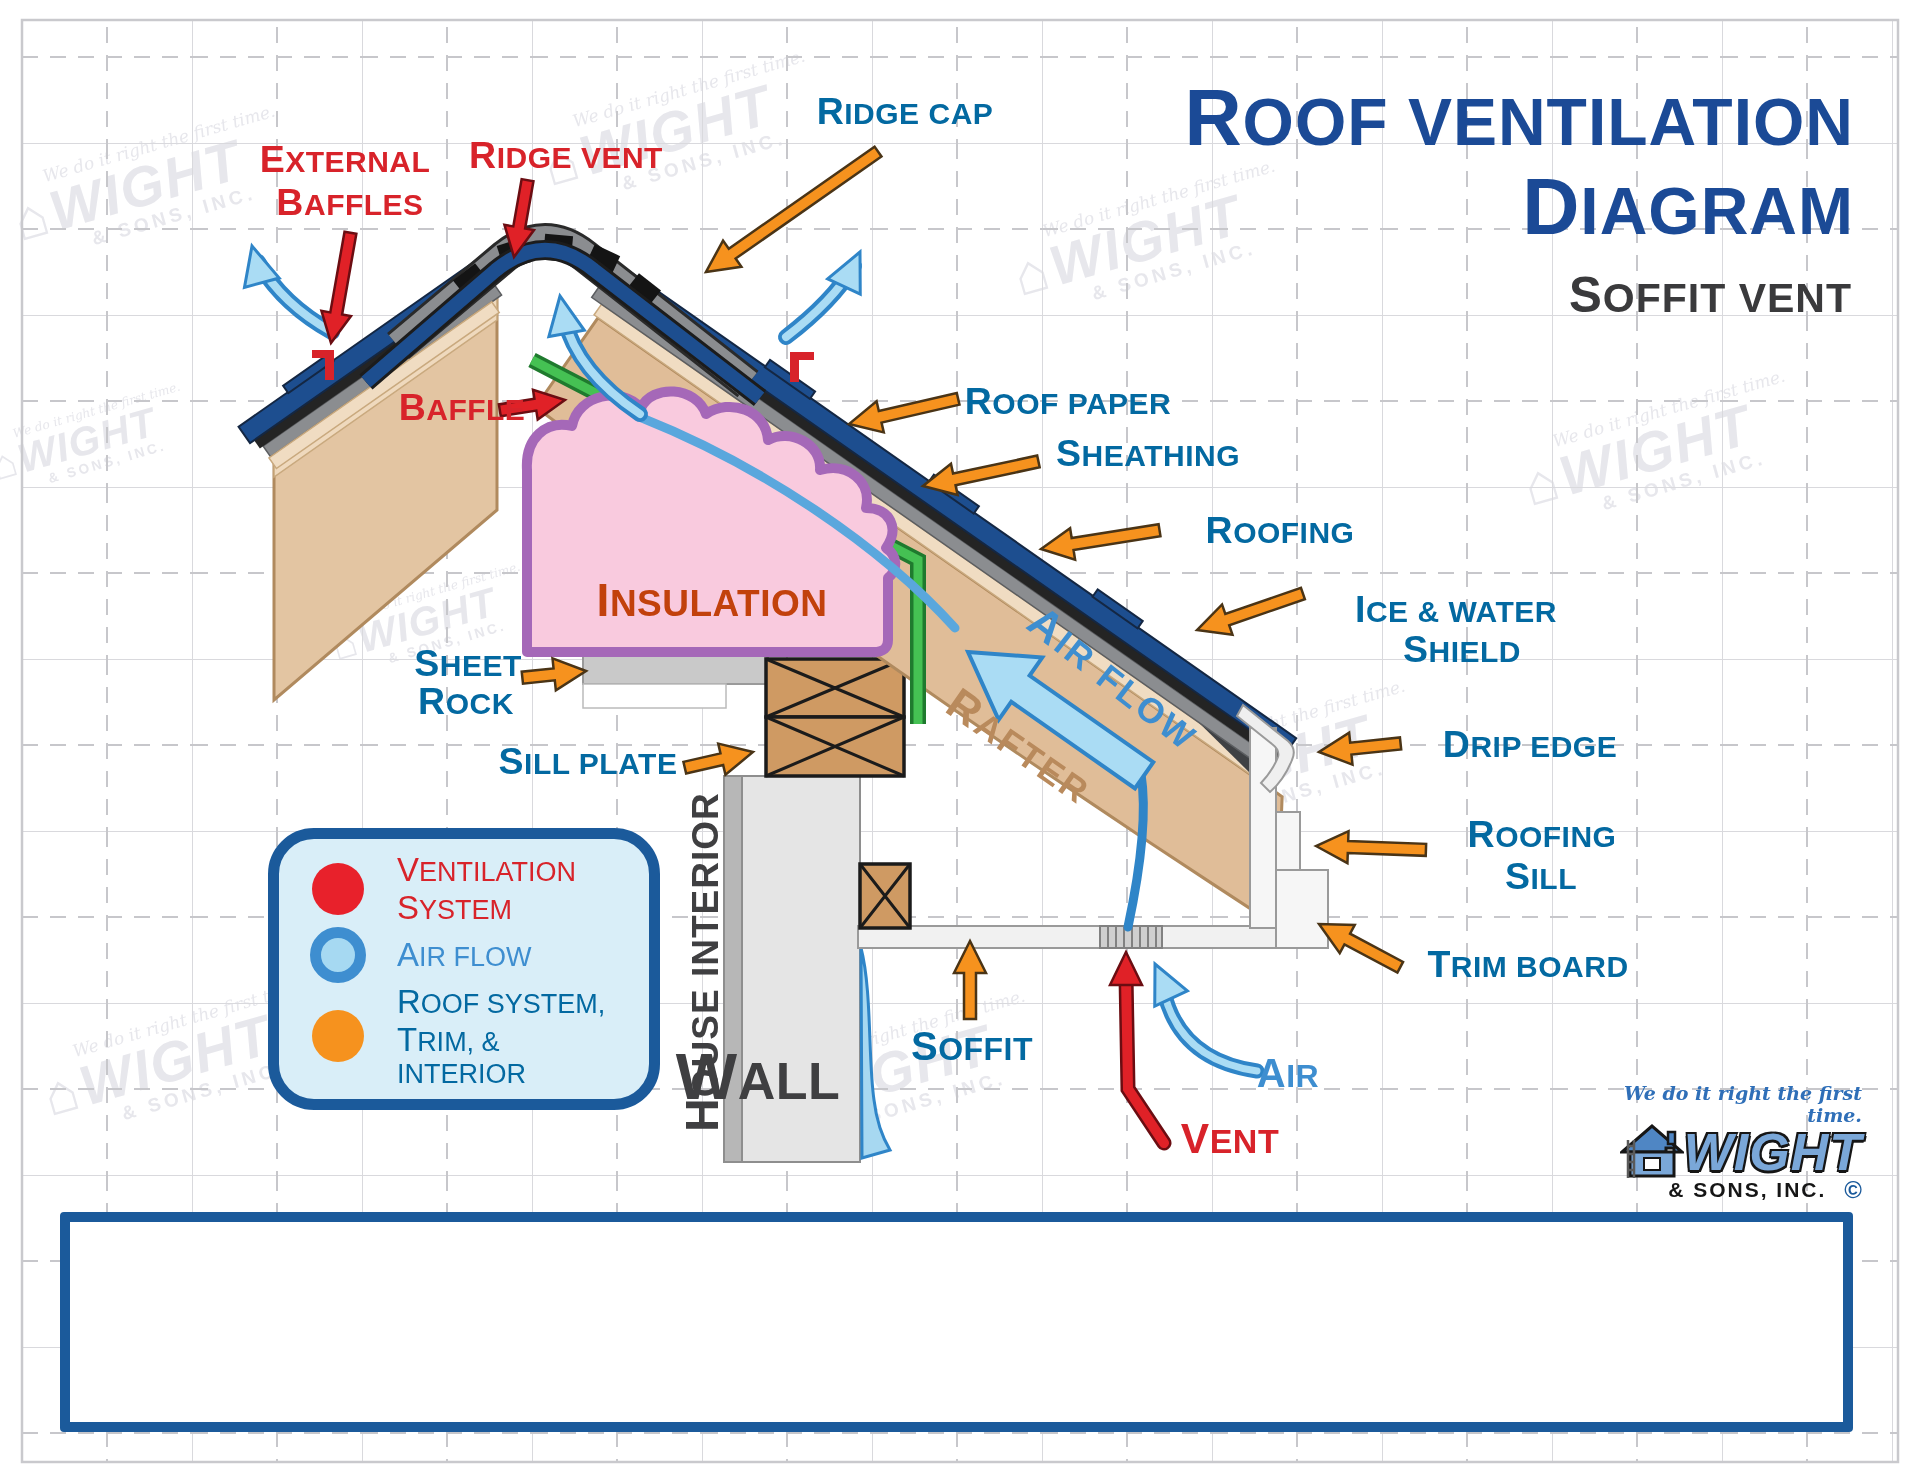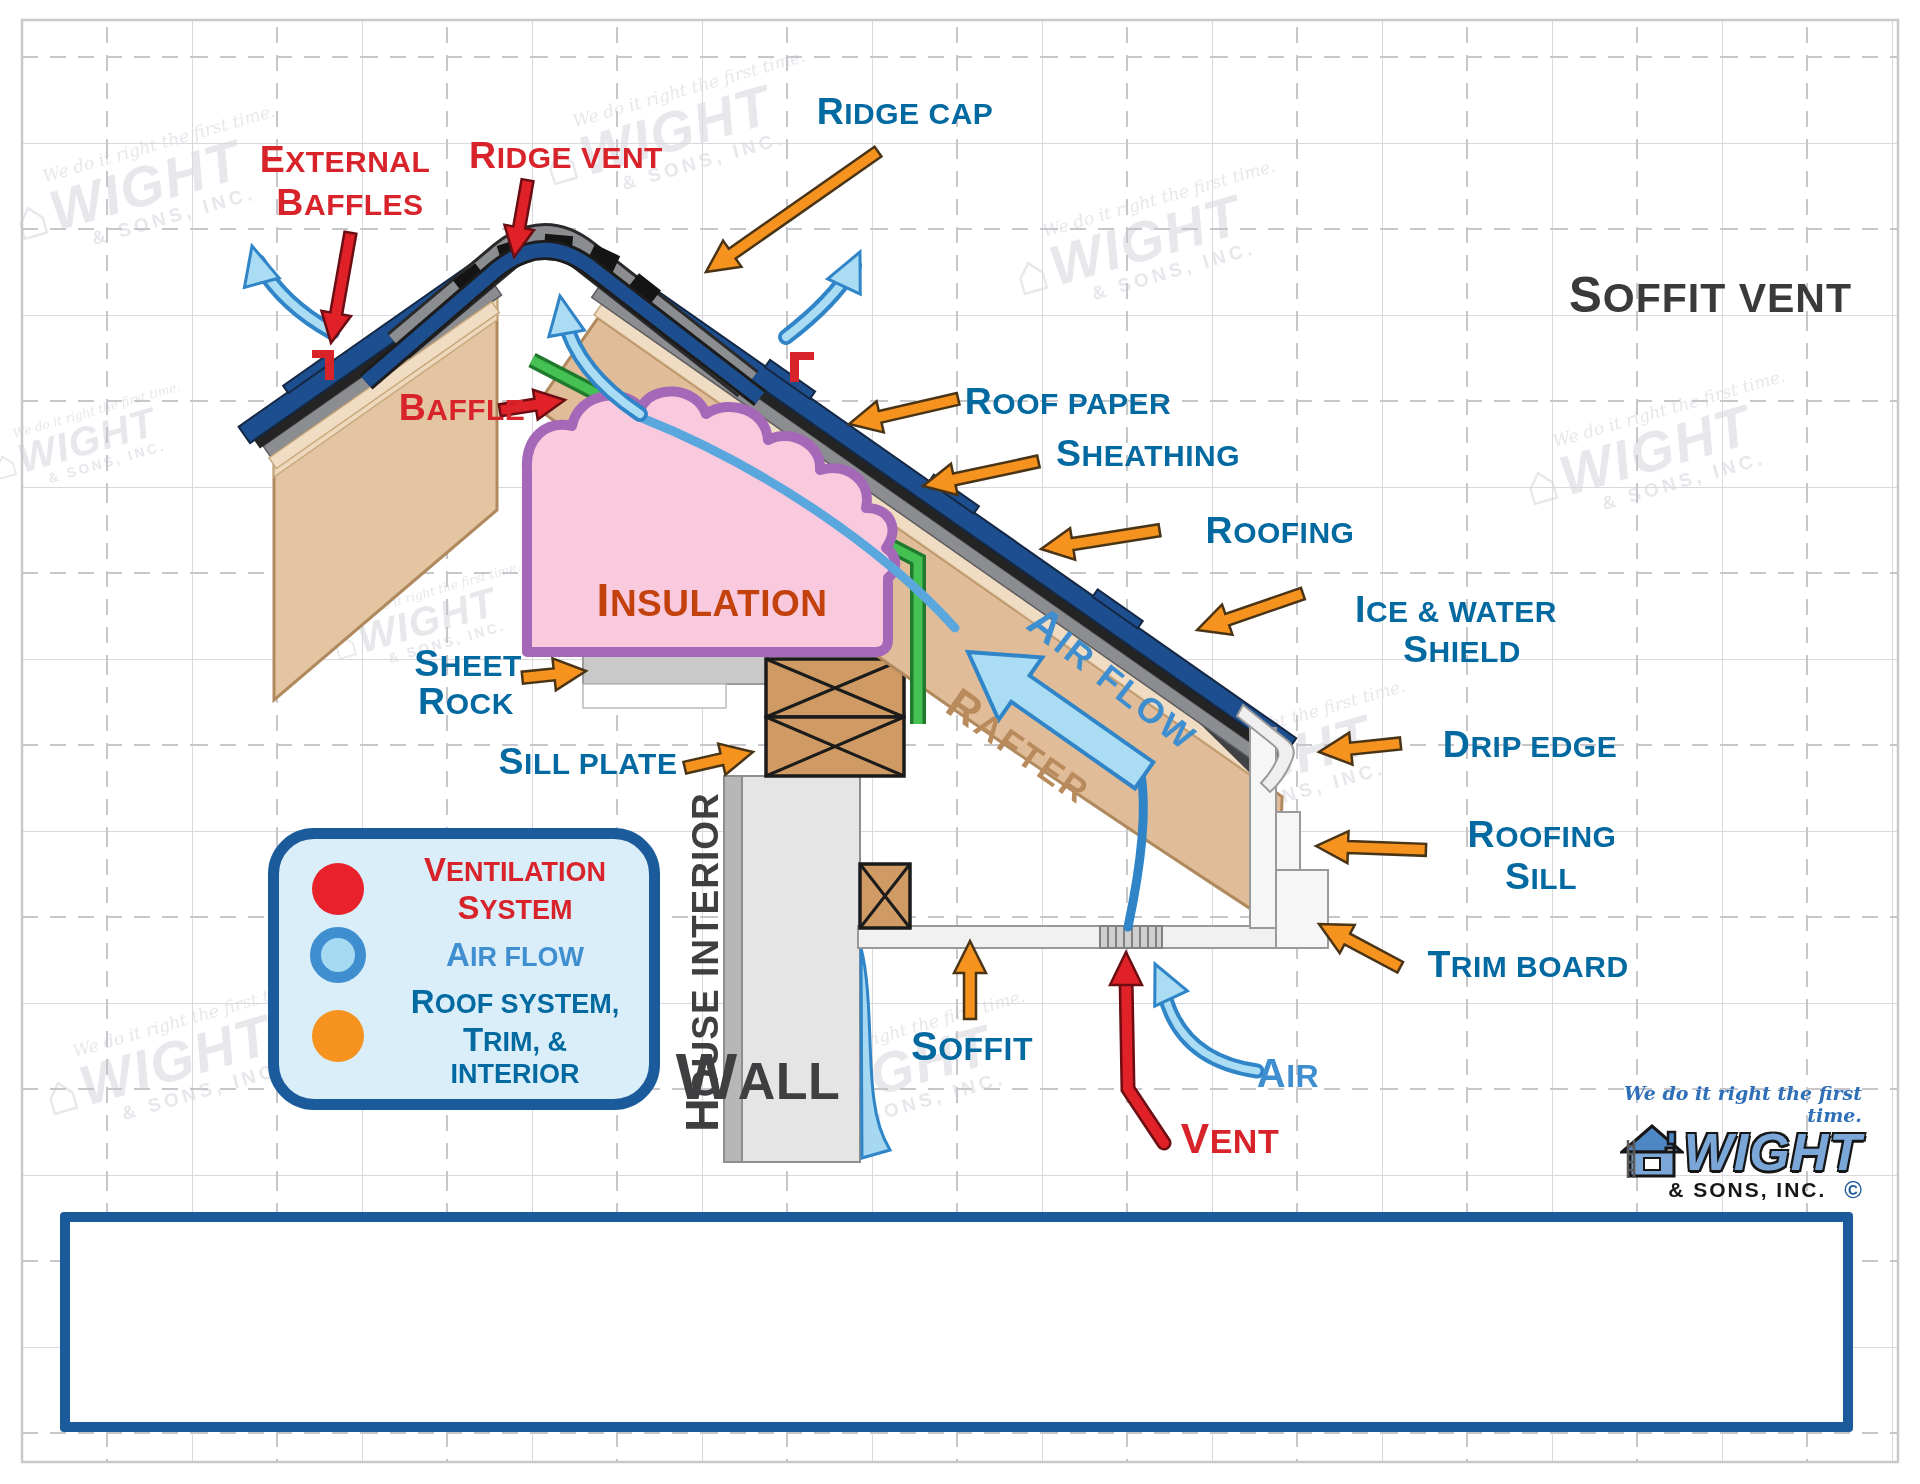--- a/index.html
+++ b/index.html
@@ -27,21 +27,21 @@
   .title div::first-letter{font-size:120%;}
   .subtitle{position:absolute;right:68px;top:266px;z-index:3;color:#3a3a3c;font-weight:bold;
             font-size:41px;letter-spacing:1px;text-align:center;}
   .subtitle::first-letter{font-size:120%;}
   
   .legend{position:absolute;left:268px;top:828px;width:392px;height:282px;background:#d9eef8;
           border:11px solid #1b5a9b;border-radius:46px;box-sizing:border-box;z-index:3;
           display:flex;flex-direction:column;justify-content:space-around;padding:12px 0;}
   .lrow{display:flex;align-items:center;}
   .licon{width:118px;display:flex;justify-content:center;}
-  .ltext{flex:1;text-align:center;font-weight:bold;font-size:27px;line-height:1.15;padding-right:16px;}
+  .ltext{flex:1;font-weight:normal;font-size:27px;line-height:1.15;padding-right:16px;}
   .ltext div::first-letter{font-size:122%;}
   .dot{border-radius:50%;}
   .dot-red{width:52px;height:52px;background:#e8212b;}
   .dot-air{width:34px;height:34px;background:#a6d9f2;border:11px solid #3e8ed0;}
   .dot-orange{width:52px;height:52px;background:#f6921e;}
   
   .logo{position:absolute;left:1572px;top:1082px;width:290px;z-index:3;text-align:right;}
   .logo-tag{font-family:"DejaVu Serif",serif;font-style:italic;font-weight:bold;color:#2f6fb8;
             font-size:19px;margin-bottom:-4px;}
   .logo-main{display:flex;align-items:flex-end;justify-content:flex-end;}
@@ -343,20 +343,24 @@
   <div class="label c-orange" style="left:1528px;top:965px">TRIM BOARD</div>
   <div class="label c-orange" style="left:972px;top:1046px;font-size:32px">SOFFIT</div>
   <div class="label c-red" style="left:1230px;top:1139px;font-size:34px">VENT</div>
   <div class="label c-blue" style="left:1288px;top:1073px;font-size:32px">AIR</div>
   <div class="label c-purple" style="left:712px;top:600px;font-size:37px">INSULATION</div>
   <div class="label c-tan" style="left:1020px;top:746px;font-size:35px;transform:translate(-50%,-50%) rotate(35deg);letter-spacing:3px">RAFTER</div>
   <div class="label c-blue" style="left:1114px;top:678px;font-size:35px;transform:translate(-50%,-50%) rotate(38deg);letter-spacing:3px">AIR FLOW</div>
   <div class="label c-dark" style="left:702px;top:962px;font-size:37px;transform:translate(-50%,-50%) rotate(-90deg);letter-spacing:1px">HOUSE INTERIOR</div>
   <div class="label c-dark" style="left:758px;top:1077px;font-size:52px">WALL</div>
 
+  <div class="title">
+    <div>ROOF VENTILATION</div>
+    <div>DIAGRAM</div>
+  </div>
   <div class="subtitle">SOFFIT VENT</div>
 
   <div class="legend">
     <div class="lrow">
       <div class="licon">
           <span class="dot dot-red"></span>
         </div>
       <div class="ltext c-red">
         <div>VENTILATION</div>
         <div>SYSTEM</div>

